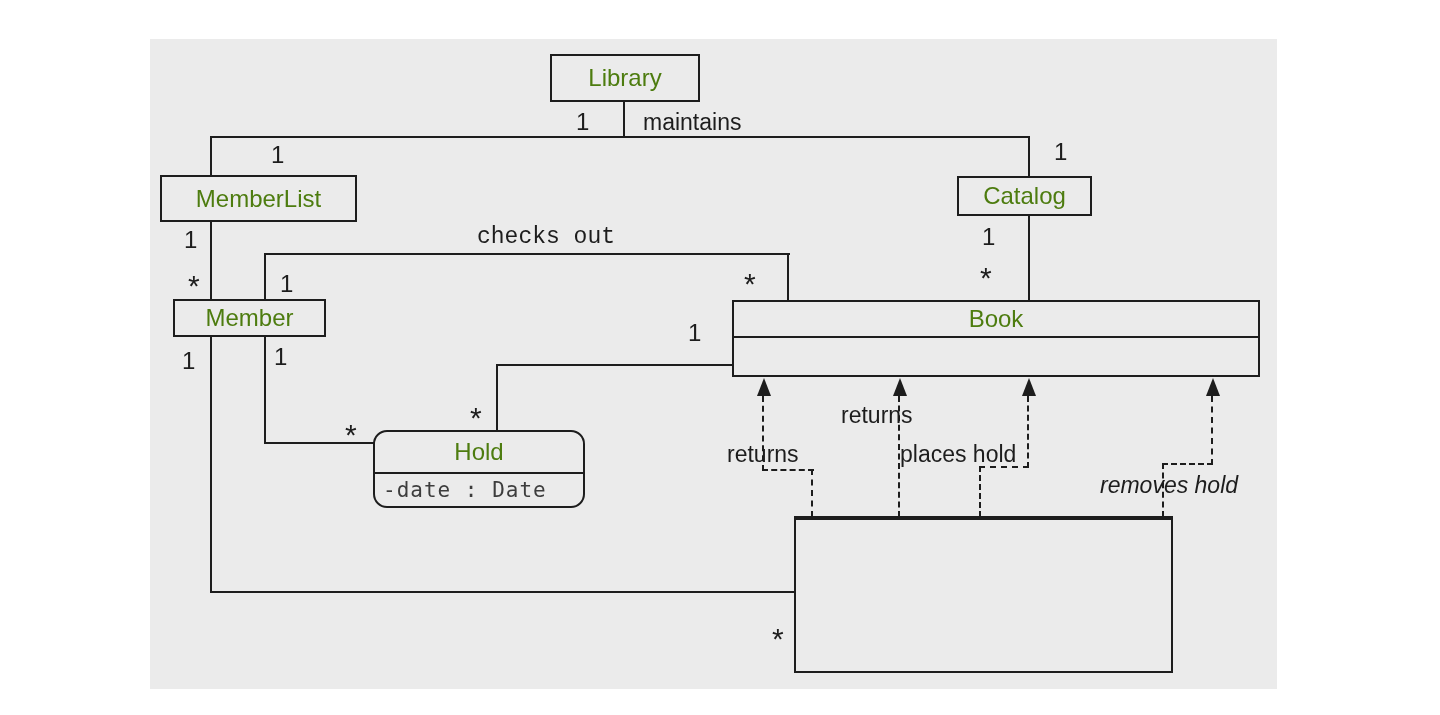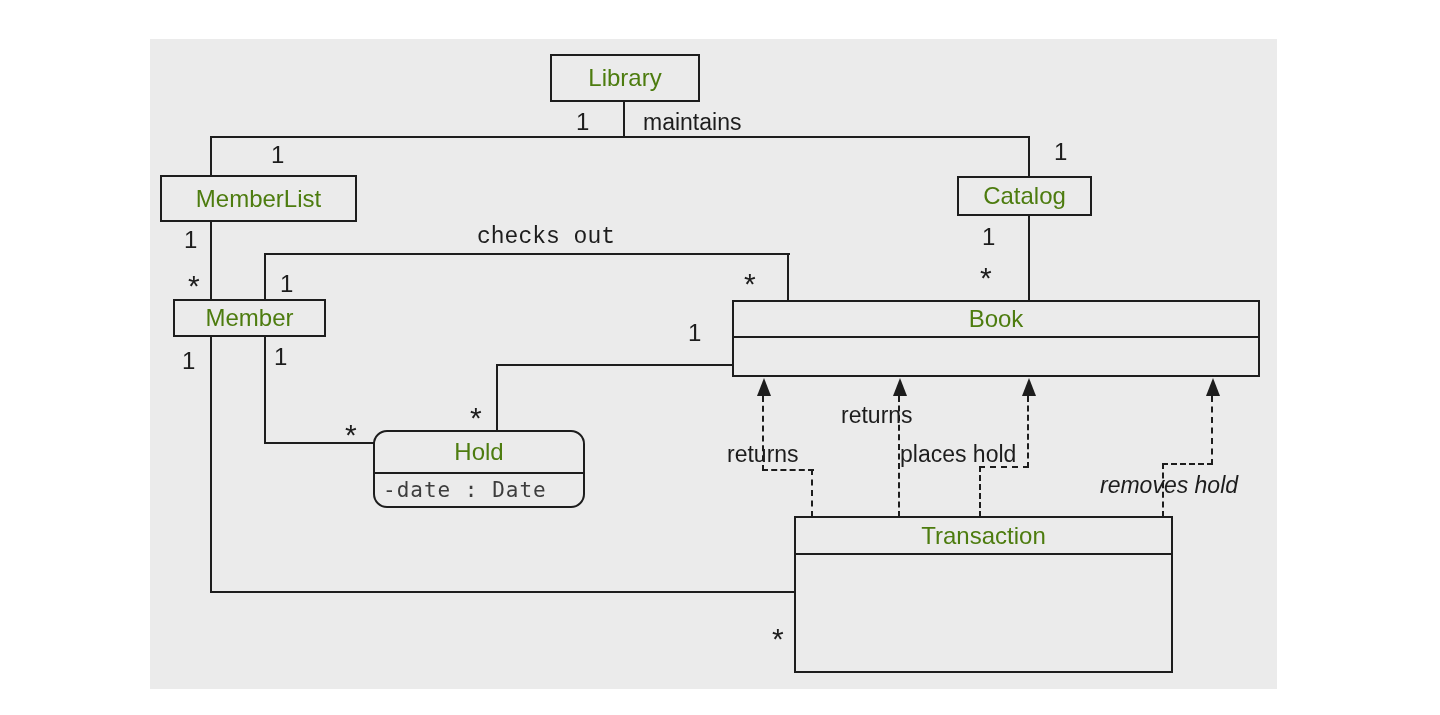--- a/index.html
+++ b/index.html
@@ -95,21 +95,20 @@
     <div class="divider"></div>
   </div>
 
   <div class="box" style="left:373px;top:430px;width:212px;height:78px;border-radius:14px;">
     <div class="title" style="height:40px;">Hold</div>
     <div class="divider"></div>
     <div class="attr" style="padding:4px 0 0 8px;">-date : Date</div>
   </div>
 
   <div class="box" style="left:794px;top:516px;width:379px;height:157px;">
-    <div class="title" style="height:35px;">Transaction</div>
     <div class="divider"></div>
   </div>
 
   <span class="lbl" style="left:643px;top:109px;">maintains</span>
   <span class="lbl" style="left:477px;top:224px;font-family:Liberation Mono, monospace;">checks out</span>
   <span class="lbl" style="left:727px;top:441px;">returns</span>
   <span class="lbl" style="left:841px;top:402px;">returns</span>
   <span class="lbl" style="left:900px;top:441px;">places hold</span>
   <span class="lbl" style="left:1100px;top:472px;font-style:italic;">removes hold</span>
 

